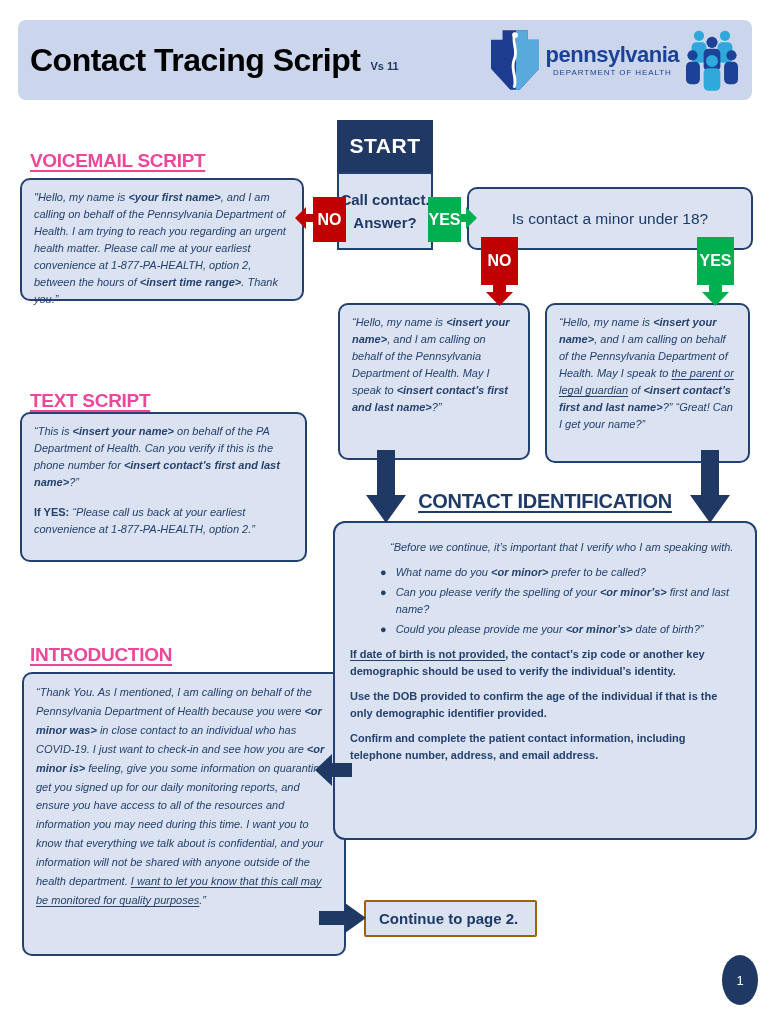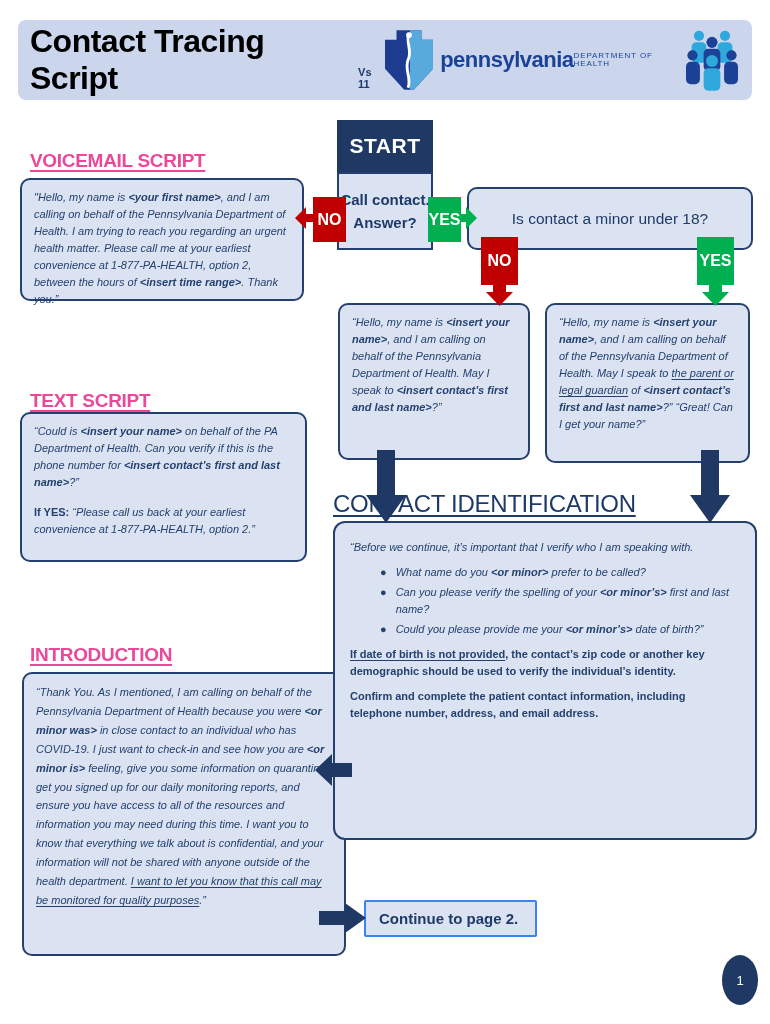--- a/index.html
+++ b/index.html
@@ -11,21 +11,21 @@
   
   .header-band {
     position:absolute; left:18px; top:20px; width:734px; height:80px;
     background:#cbd6ec; border-radius:8px; display:flex; align-items:center;
     justify-content:space-between; padding:0 14px 0 12px;
   }
   .title-row { display:flex; align-items:flex-end; gap:10px; }
   .page-title { font-size:32px; font-weight:bold; color:#000000; letter-spacing:-0.5px; }
   .version { font-size:11px; font-weight:bold; color:#1e3a68; padding-bottom:7px; }
   .logo { display:flex; align-items:center; gap:7px; }
-  .logo-text { display:flex; flex-direction:row; line-height:1; }
+  .logo-text { display:flex; flex-direction:column; line-height:1;align-items:center; }
   .logo-name { font-size:22px; font-weight:bold; color:#1b4297; letter-spacing:-0.5px; }
   .logo-dept { font-size:8px; color:#1b4297; letter-spacing:0.9px; margin-top:3px; }
   
   .abs { position:absolute; }
   .flow-box {
     position:absolute; background:#dbe3f2; border:2px solid #24406e;
     border-radius:10px; color:#24416f;
   }
   .box-text { font-size:11px; line-height:1.55; color:#24416f; padding:9px 12px; }
   .seg-i  { font-style:italic; }
@@ -55,32 +55,32 @@
     display:flex; flex-direction:column; align-items:center; justify-content:center;
     font-weight:bold; font-size:15px; color:#1e3a68; line-height:1.55; text-align:center;
   }
   .minor-box {
     position:absolute; left:467px; top:187px; width:286px; height:63px;
     background:#dbe3f2; border:2px solid #24406e; border-radius:10px;
     display:flex; align-items:center; justify-content:center;
     font-weight:normal; font-size:15.5px; color:#1e3a68;
   }
   .contact-heading {
-    position:absolute; left:333px; top:490px; width:424px; text-align:left;
-    font-weight:normal; font-size:24px; color:#1e3a68; letter-spacing:-0.3px;
+    position:absolute; left:333px; top:490px; width:424px; text-align:center;
+    font-weight:bold; font-size:20px; color:#1e3a68; letter-spacing:-0.3px;
     text-decoration:underline; text-underline-offset:3px; text-decoration-thickness:2px;
     z-index:4;
   }
   .bullets { list-style:none; margin:7px 0 7px 30px; }
   .bullets li { display:flex; gap:9px; margin:3px 0; }
   .bullets .dot { color:#24416f; font-size:11px; line-height:1.55; }
   .contact-box p { margin:8px 0; }
   .continue-box {
     position:absolute; left:364px; top:900px; width:173px; height:37px;
-    background:#dbe3f2; border:2px solid #3b82f6; border-radius:2px;
+    background:#dbe3f2; border:2px solid #a16207; border-radius:2px;
     display:flex; align-items:center; padding-left:13px;
     font-weight:bold; font-size:15px; color:#1e3a68;
   }
   .page-num {
     position:absolute; left:722px; top:955px; width:36px; height:50px;
     background:#1f3864; border-radius:50%; color:#fff; font-size:13px;
     display:flex; align-items:center; justify-content:center;
   }
   svg { display:block; }
 </style>
@@ -181,42 +181,43 @@
       </svg>
   </span>
   <span class="abs" style="left:690px; top:450px; z-index:3;">
     <svg width="40" height="73" viewBox="0 0 40 73">
         <polygon points="11,0 29,0 29,45 40,45 20,73 0,45 11,45" fill="#1f3864"></polygon>
       </svg>
   </span>
 
   <div class="heading" style="left:30px; top:390px;">TEXT SCRIPT</div>
   <div class="flow-box" style="left:20px; top:412px; width:287px; height:150px;">
-    <p class="box-text" style="padding-bottom:0;"><span class="seg seg-i">“Could is </span><span class="seg seg-b">&lt;insert your name&gt;</span><span class="seg seg-i"> on behalf of the PA Department of Health. Can you verify if this is the phone number for </span><span class="seg seg-b">&lt;insert contact’s first and last name&gt;</span><span class="seg seg-i">?”</span></p>
+    <p class="box-text" style="padding-bottom:0;"><span class="seg seg-i">“This is </span><span class="seg seg-b">&lt;insert your name&gt;</span><span class="seg seg-i"> on behalf of the PA Department of Health. Can you verify if this is the phone number for </span><span class="seg seg-b">&lt;insert contact’s first and last name&gt;</span><span class="seg seg-i">?”</span></p>
     <p class="box-text" style="padding-top:13px;"><span class="seg seg-bu">If YES: </span><span class="seg seg-i">“Please call us back at your earliest convenience at 1-877-PA-HEALTH, option 2.”</span></p>
   </div>
 
   <div class="contact-heading">CONTACT IDENTIFICATION</div>
   <div class="flow-box contact-box" style="left:333px; top:521px; width:424px; height:319px; border-radius:12px; padding:8px 15px; z-index:2;">
-    <p class="box-text" style="padding:0;"><span class="seg seg-i">“Before we continue, it’s important that I verify who I am speaking with.</span></p>
+    <p class="box-text" style="padding:0;margin-left:40px;"><span class="seg seg-i">“Before we continue, it’s important that I verify who I am speaking with.</span></p>
     <ul class="bullets">
       <li>
           <span class="dot">●</span>
           <span class="box-text" style="padding:0;"><span class="seg seg-i">What name do you </span><span class="seg seg-b">&lt;or minor&gt;</span><span class="seg seg-i"> prefer to be called?</span></span>
         </li>
       <li>
           <span class="dot">●</span>
           <span class="box-text" style="padding:0;"><span class="seg seg-i">Can you please verify the spelling of your </span><span class="seg seg-b">&lt;or minor’s&gt;</span><span class="seg seg-i"> first and last name?</span></span>
         </li>
       <li>
           <span class="dot">●</span>
           <span class="box-text" style="padding:0;"><span class="seg seg-i">Could you please provide me your </span><span class="seg seg-b">&lt;or minor’s&gt;</span><span class="seg seg-i"> date of birth?”</span></span>
         </li>
     </ul>
     <p class="box-text" style="padding:0;"><span class="seg seg-buu">If date of birth is not provided</span><span class="seg seg-bu">, the contact’s zip code or another key demographic should be used to verify the individual’s identity.</span></p>
+    <p class="box-text" style="padding:0;"><span class="seg seg-bu">Use the DOB provided to confirm the age of the individual if that is the only demographic identifier provided.</span></p>
     <p class="box-text" style="padding:0;margin-top:8px;"><span class="seg seg-bu">Confirm and complete the patient contact information, including telephone number, address, and email address.</span></p>
   </div>
 
   <div class="heading" style="left:30px; top:644px;">INTRODUCTION</div>
   <div class="flow-box" style="left:22px; top:672px; width:324px; height:284px;">
     <p class="box-text" style="line-height:1.72;"><span class="seg seg-i">“Thank You.  As I mentioned, I am calling on behalf of the Pennsylvania Department of Health because you were </span><span class="seg seg-b">&lt;or minor was&gt;</span><span class="seg seg-i"> in close contact to an individual who has COVID-19. I just want to check-in and see how you are </span><span class="seg seg-b">&lt;or minor is&gt;</span><span class="seg seg-i"> feeling, give you some information on quarantine, get you signed up for our daily monitoring reports, and ensure you have access to all of the resources and information you may need during this time. I want you to know that everything we talk about is confidential, and your information will not be shared with anyone outside of the health department.  </span><span class="seg seg-iu">I want to let you know that this call may be monitored for quality purposes</span><span class="seg seg-i">.”</span></p>
   </div>
 
   <span class="abs" style="left:315px; top:752px; z-index:6;">
     <svg width="37" height="36" viewBox="0 0 37 36">

